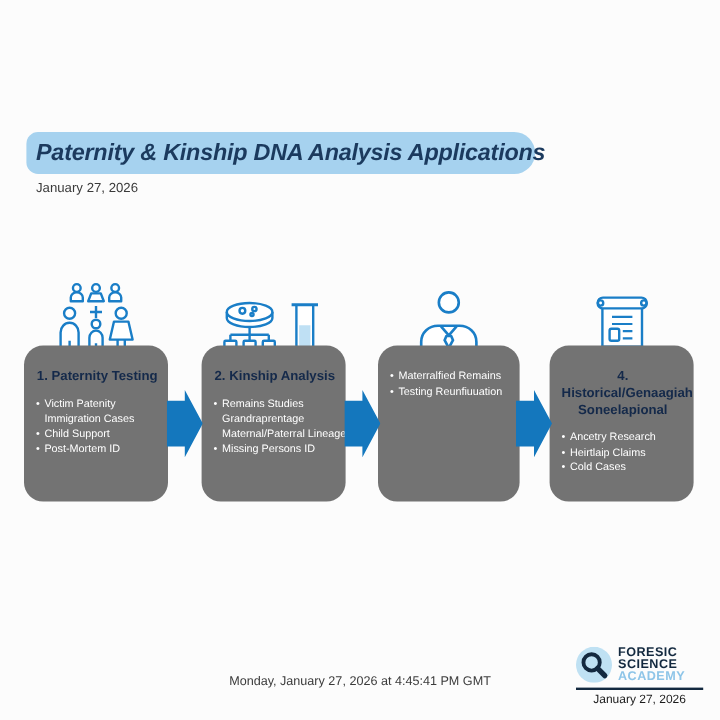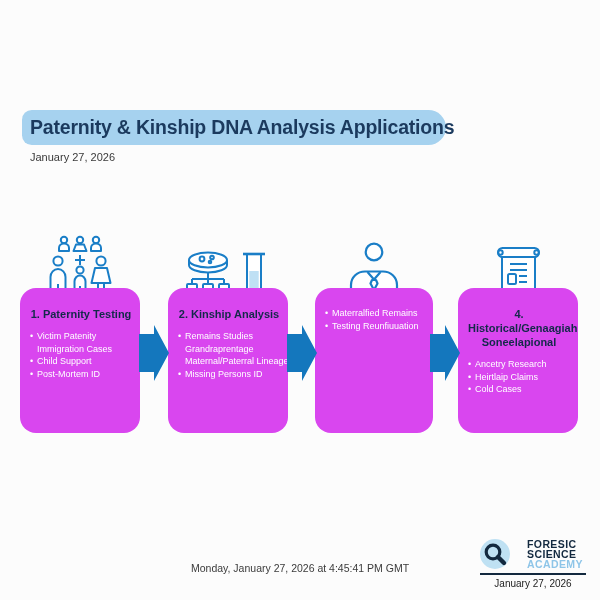--- a/index.html
+++ b/index.html
@@ -9,44 +9,44 @@
     font-family:"Liberation Sans", sans-serif;
   }
   .abs{position:absolute;}
 
   
   .title-pill{
     left:22px;top:110px;width:424px;height:35px;
     background:#a6d2ef;border-radius:10px 18px 18px 10px;
     display:flex;align-items:center;padding-left:8px;box-sizing:border-box;
   }
-  .title-pill span{font-size:19.5px;font-weight:bold;color:#1b3a5e;white-space:nowrap;letter-spacing:-0.2px;}
+  .title-pill span{font-size:19.5px;font-weight:bold;color:#1b3a5e;white-space:nowrap;letter-spacing:-0.2px;font-style:italic;}
   .top-date{left:30px;top:151px;font-size:11px;color:#3a3a3a;}
 
   
   .step-box{
-    top:288px;width:120px;height:145px;background:#d946ef;border-radius:16px;
+    top:288px;width:120px;height:130px;background:#737373;border-radius:16px;
     box-sizing:border-box;padding:19px 8px 16px 10px;color:#fff;
   }
   .step-title{
     font-weight:bold;font-size:11px;line-height:14px;color:#14294a;
     text-align:center;white-space:pre-line;margin:0 0 9px 0;
   }
   .step-items{font-size:9px;line-height:12.5px;white-space:nowrap;}
   .item-row{display:flex;}
   .item-bullet{width:7px;flex:0 0 7px;}
 
   .icon-svg{display:block;}
 
   
   .footer-ts{left:0;right:0;bottom:26px;text-align:center;font-size:10.5px;color:#3b3b3b;}
 
   
   .logo{right:14px;bottom:11px;width:106px;}
-  .logo-row{display:flex;align-items:center;gap:17px;}
+  .logo-row{display:flex;align-items:center;gap:5px;}
   .logo-text{font-weight:bold;font-size:10.5px;line-height:10px;color:#13293f;letter-spacing:0.4px;}
   .logo-text .academy{color:#8ec5e8;}
   .logo-divider{height:2px;background:#13293f;margin:4px 0 3px 0;}
   .logo-date{font-size:10px;color:#1c1c1c;text-align:center;}
 </style>
 </head>
 <body>
 
 <div class="abs title-pill">
   <span>Paternity &amp; Kinship DNA Analysis Applications</span>

